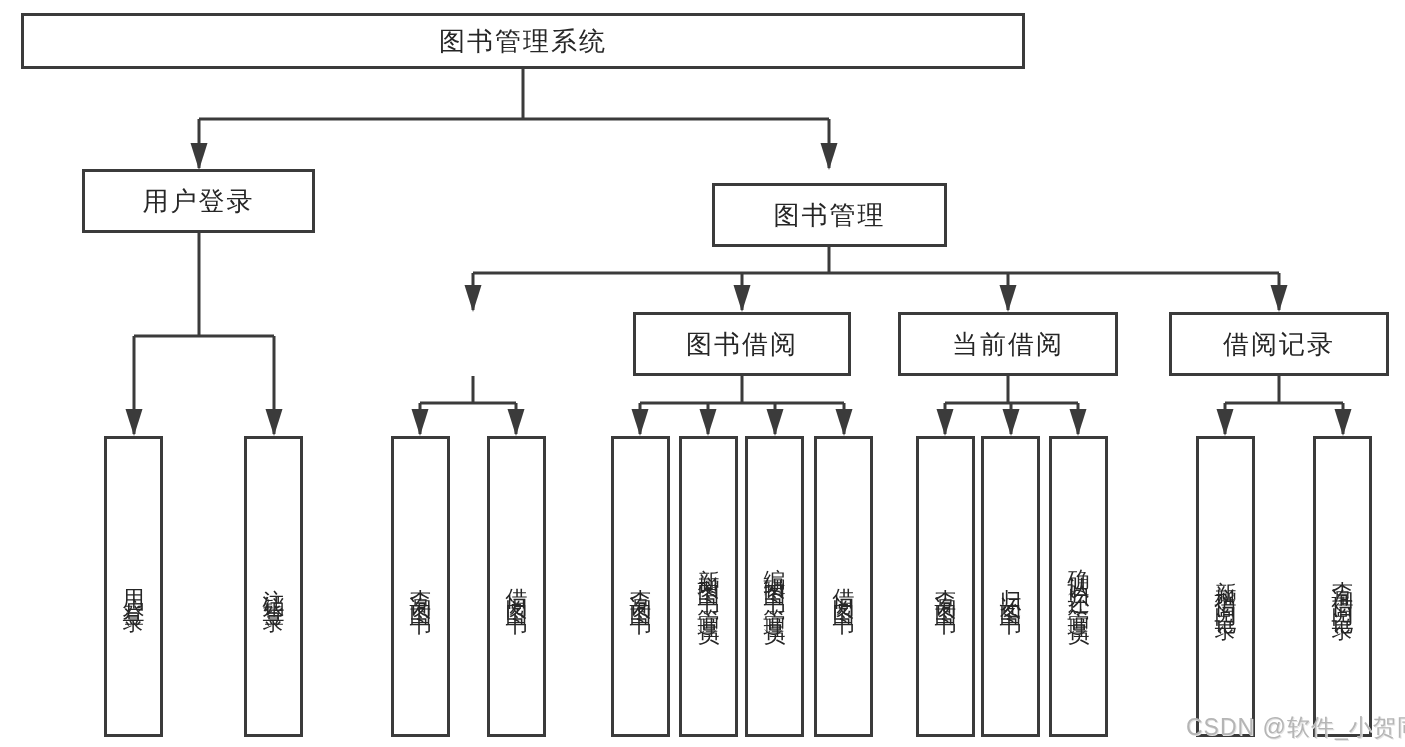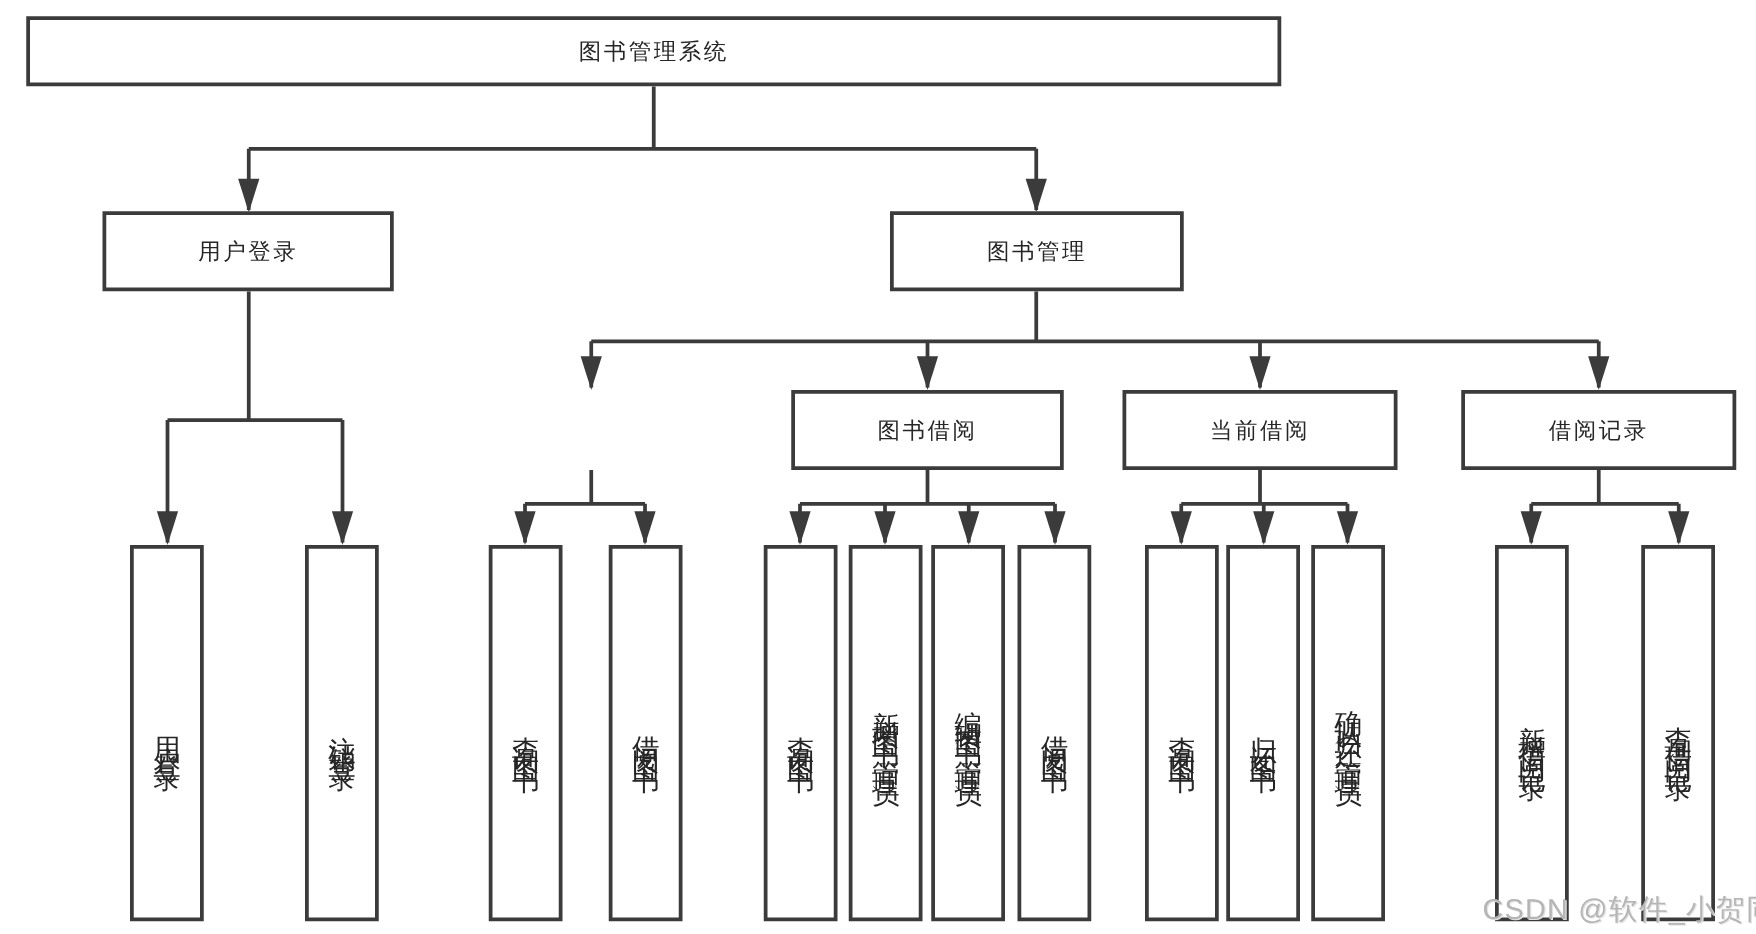--- a/index.html
+++ b/index.html
@@ -16,33 +16,33 @@
     position: absolute;
     box-sizing: border-box;
     background: #ffffff;
     border: 3px solid #3b3b3b;
     display: flex;
     align-items: center;
     justify-content: center;
     color: #262626;
     z-index: 2;
   }
-  .hbox span { font-size: 18px; letter-spacing: 2px; white-space: nowrap; }
+  .hbox span { font-size: 26px; letter-spacing: 2px; white-space: nowrap; }
   .leaf { top: 436px; width: 59px; height: 301px; }
   .leaf .vtext {
     writing-mode: vertical-rl;
     text-orientation: mixed;
     font-size: 22px;
     letter-spacing: 8px;
     line-height: 1;
     color: #262626;
   }
   #n-root  { left: 21px;  top: 13px;  width: 1004px; height: 56px; }
   #n-l1-0  { left: 82px;  top: 169px; width: 233px;  height: 64px; }
-  #n-l1-1  { left: 712px; top: 169px; width: 235px;  height: 64px; }
+  #n-l1-1  { left: 712px; top: 183px; width: 235px;  height: 64px; }
   #n-l2-0  { left: 363px; top: 312px; width: 220px;  height: 64px; }
   #n-l2-1  { left: 633px; top: 312px; width: 218px;  height: 64px; text-align: center; }
   #n-l2-2  { left: 898px; top: 312px; width: 220px;  height: 64px; }
   #n-l2-3  { left: 1169px; top: 312px; width: 220px; height: 64px; }
   #leaf-0  { left: 104px; }
   #leaf-1  { left: 244px; }
   #leaf-2  { left: 391px; }
   #leaf-3  { left: 487px; }
   #leaf-4  { left: 611px; }
   #leaf-5  { left: 679px; }

